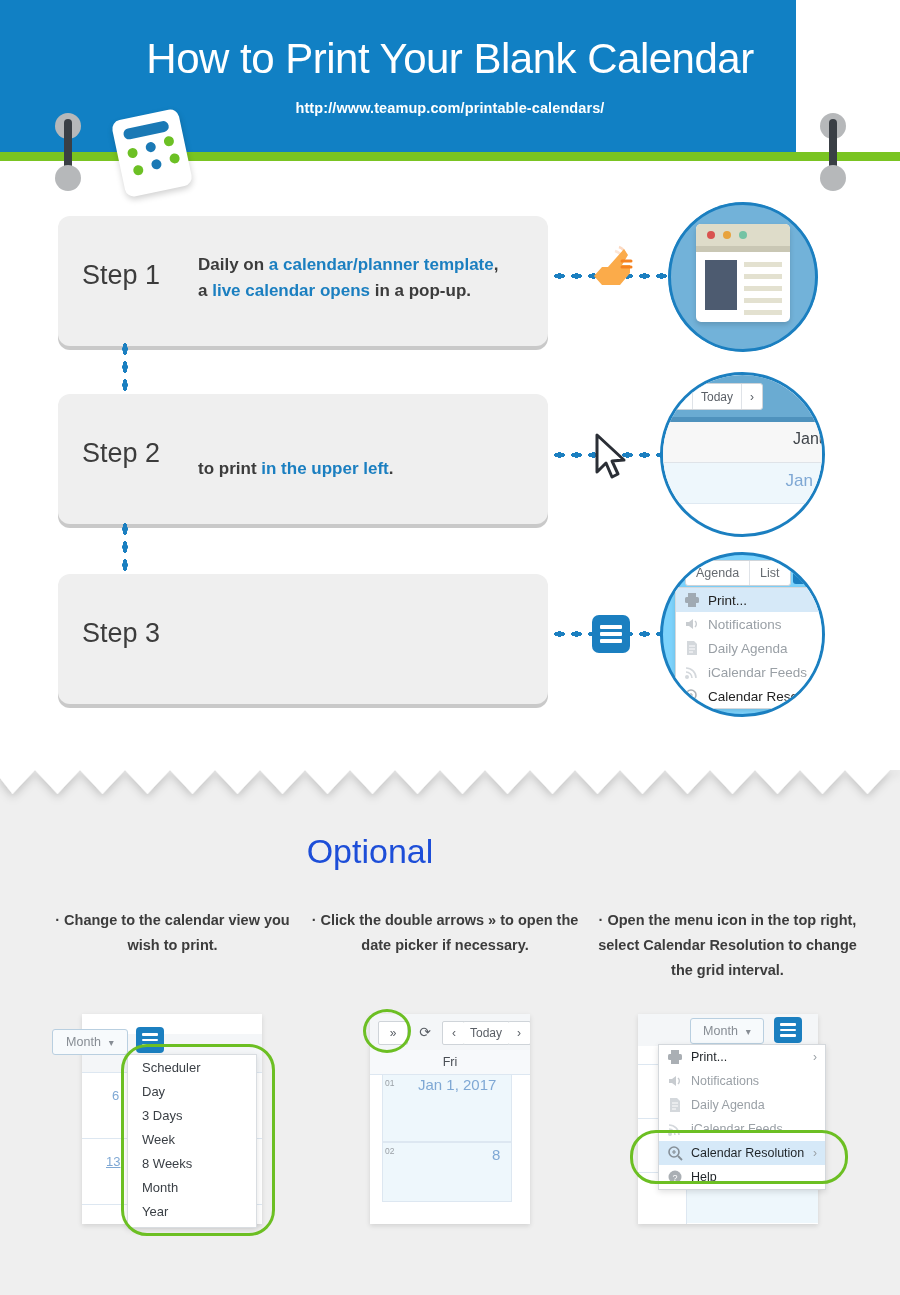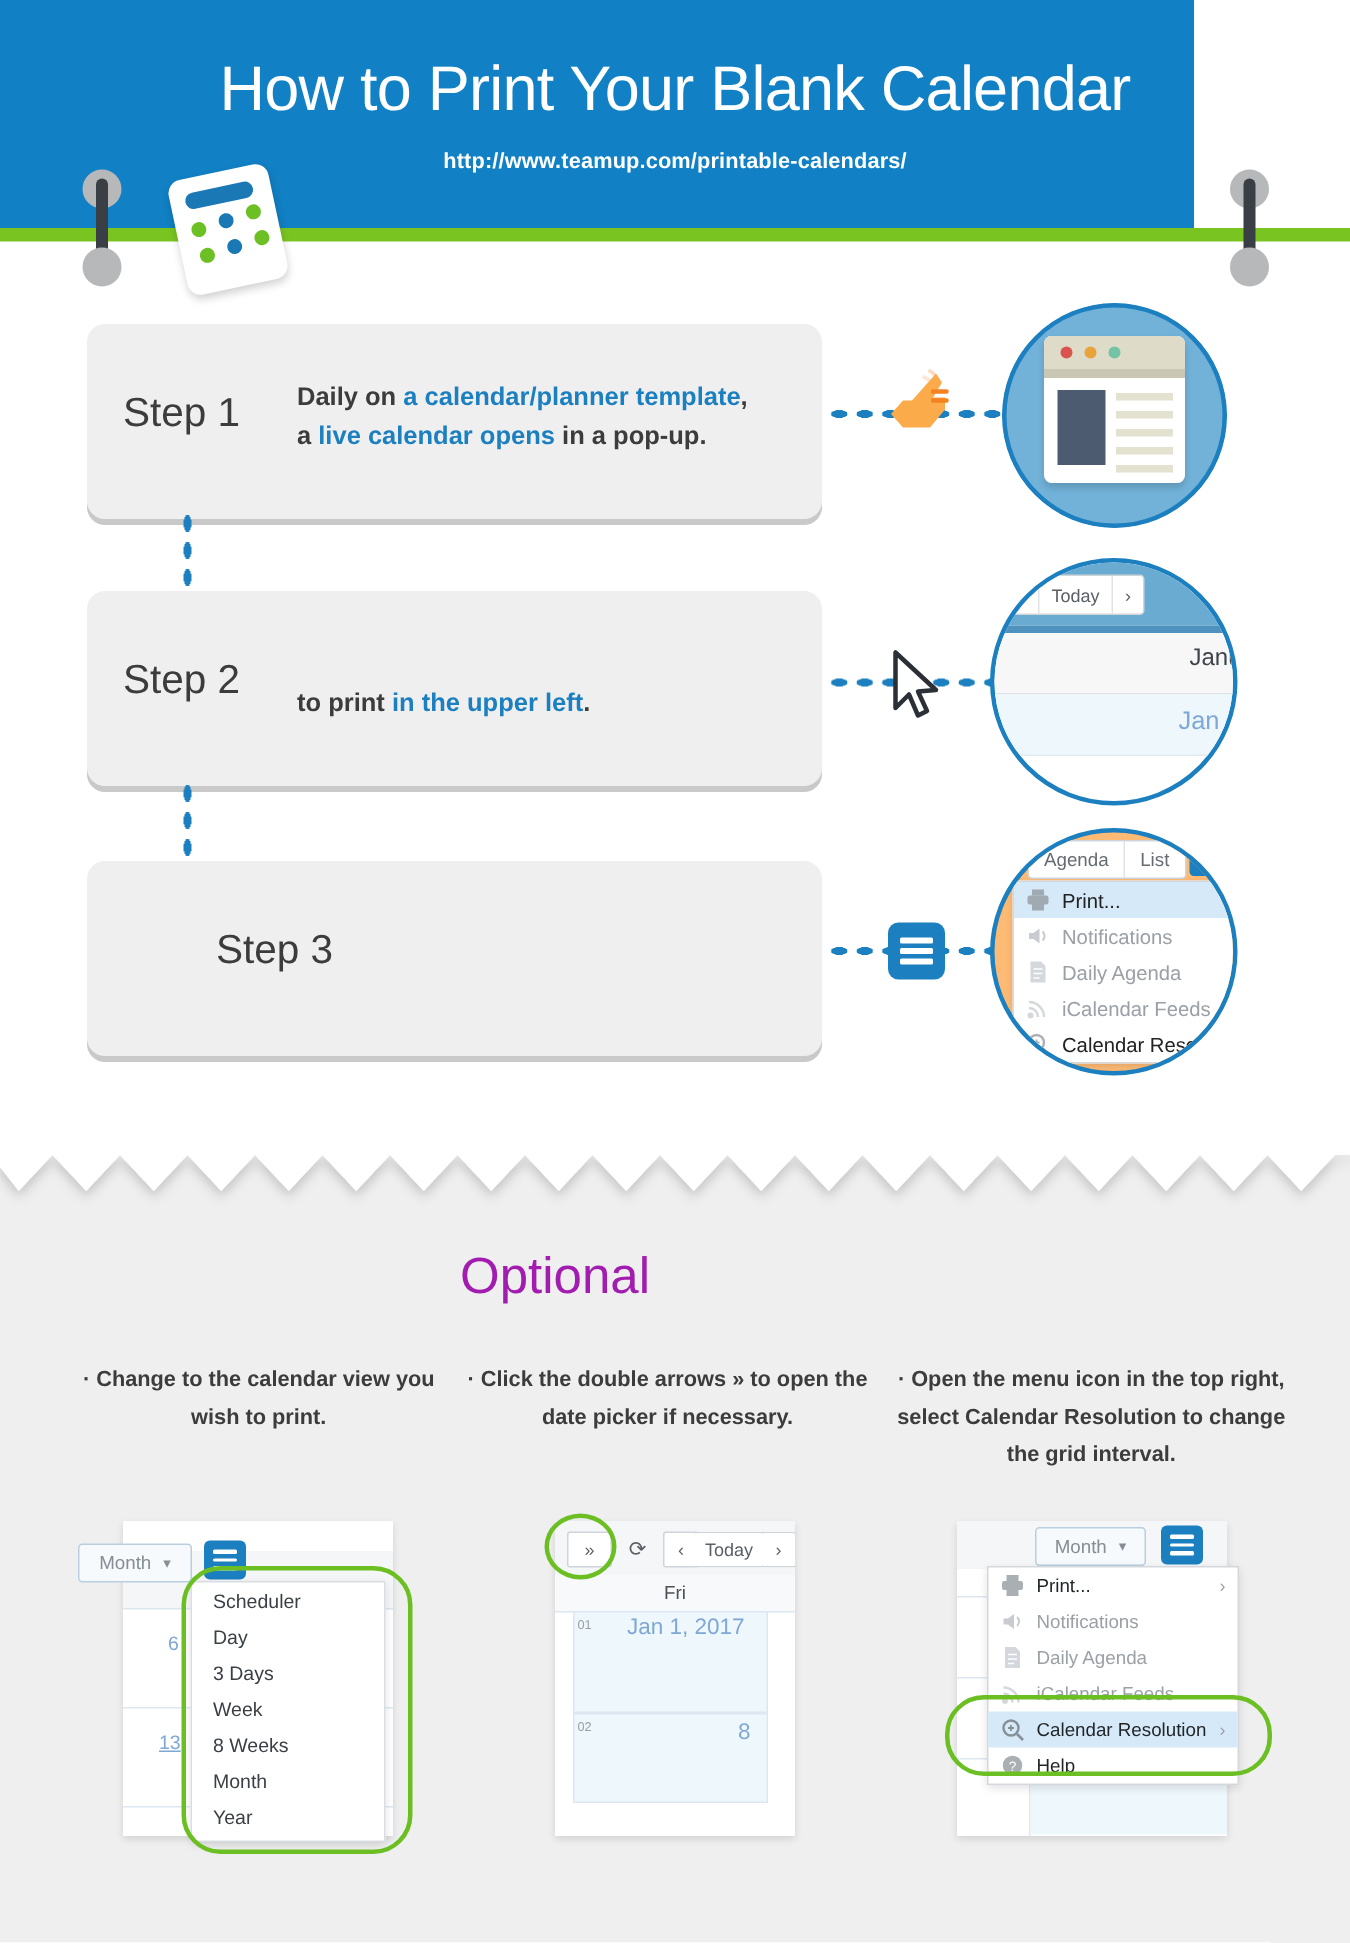--- a/index.html
+++ b/index.html
@@ -60,21 +60,21 @@
   .calc .b{background:#1a79b5;}
 
   
   .card{
     position:absolute;width:490px;height:130px;
     background:#efefef;border-radius:12px;
     box-shadow:0 4px 0 #c9c9c9;
   }
   .card-1{left:58px;top:216px;}
   .card-2{left:58px;top:394px;}
-  .card-3{left:58px;top:574px;text-align:right;}
+  .card-3{left:58px;top:574px;}
   .step-label{
     position:absolute;left:24px;top:44px;width:140px;
     font-size:27px;color:#3c3c3c;font-weight:400;
   }
   .step-body{
     position:absolute;left:140px;top:36px;width:330px;
     font-size:17px;line-height:26px;color:#3c3c3c;font-weight:600;
   }
   .hl{color:#1b7fc0;}
 
@@ -129,21 +129,21 @@
   .c2-btns{position:absolute;left:18px;top:8px;display:flex;align-items:stretch;
            border:1px solid #cfd4d9;border-radius:3px;background:#fff;overflow:hidden;height:25px;}
   .c2-btns > div{display:flex;align-items:center;justify-content:center;font-size:12px;color:#5a5f66;padding:0 8px;border-right:1px solid #dfe3e8;}
   .c2-btns > div:last-child{border-right:none;}
   .c2-month{position:absolute;left:140px;top:55px;font-size:16px;color:#3f444a;}
   .c2-body{position:absolute;left:0;top:88px;width:230px;height:40px;background:#eef7fc;}
   .c2-date{position:absolute;right:18px;top:96px;font-size:17px;color:#7fa8d4;}
   .c2-sep{position:absolute;left:0;top:128px;width:230px;height:1px;background:#dfe9f2;}
 
   
-  .circ-3{left:660px;top:552px;width:165px;height:165px;background:#fdba74;}
+  .circ-3{left:660px;top:552px;width:165px;height:165px;background:#7dd3fc;}
   .c3-inner{position:absolute;left:-8px;top:0;width:230px;height:170px;}
   .c3-tabs{position:absolute;left:30px;top:5px;display:flex;height:24px;
            border:1px solid #cfd4d9;border-radius:3px;overflow:hidden;background:#fff;}
   .c3-tabs > div{display:flex;align-items:center;padding:0 10px;font-size:12.5px;color:#666b71;border-right:1px solid #dfe3e8;}
   .c3-tabs > div:last-child{border-right:none;}
   .c3-burger{position:absolute;left:138px;top:5px;width:26px;height:24px;background:#1b7fc0;border-radius:3px;}
   .c3-menu{position:absolute;left:20px;top:32px;width:180px;background:#ffffff;
            border:1px solid #d4d8dc;box-shadow:0 2px 5px rgba(0,0,0,.12);}
   .c3-item{height:24px;display:flex;align-items:center;font-size:13.5px;color:#9aa0a6;padding-left:8px;}
   .c3-item.on{background:#d6e9f8;color:#222;}
@@ -163,21 +163,21 @@
   
   .arrow-cur{position:absolute;left:592px;top:432px;width:40px;height:50px;}
 
   
   .lower{
     position:absolute;left:0;top:770px;width:900px;height:525px;background:#efefef;
   }
   .zig-svg{position:absolute;left:0;top:768px;width:900px;height:40px;}
   .optional-title{
     position:absolute;left:0;top:832px;width:740px;text-align:center;
-    font-size:34px;color:#a21caf;
+    font-size:34px;color:#1d4ed8;
   }
   .bullet{
     position:absolute;font-size:14.5px;line-height:25px;color:#3c3c3c;
     font-weight:600;text-align:center;
   }
   .b1{left:40px;top:908px;width:265px;}
   .b2{left:310px;top:908px;width:270px;}
   .b3{left:590px;top:908px;width:275px;}
 
   

